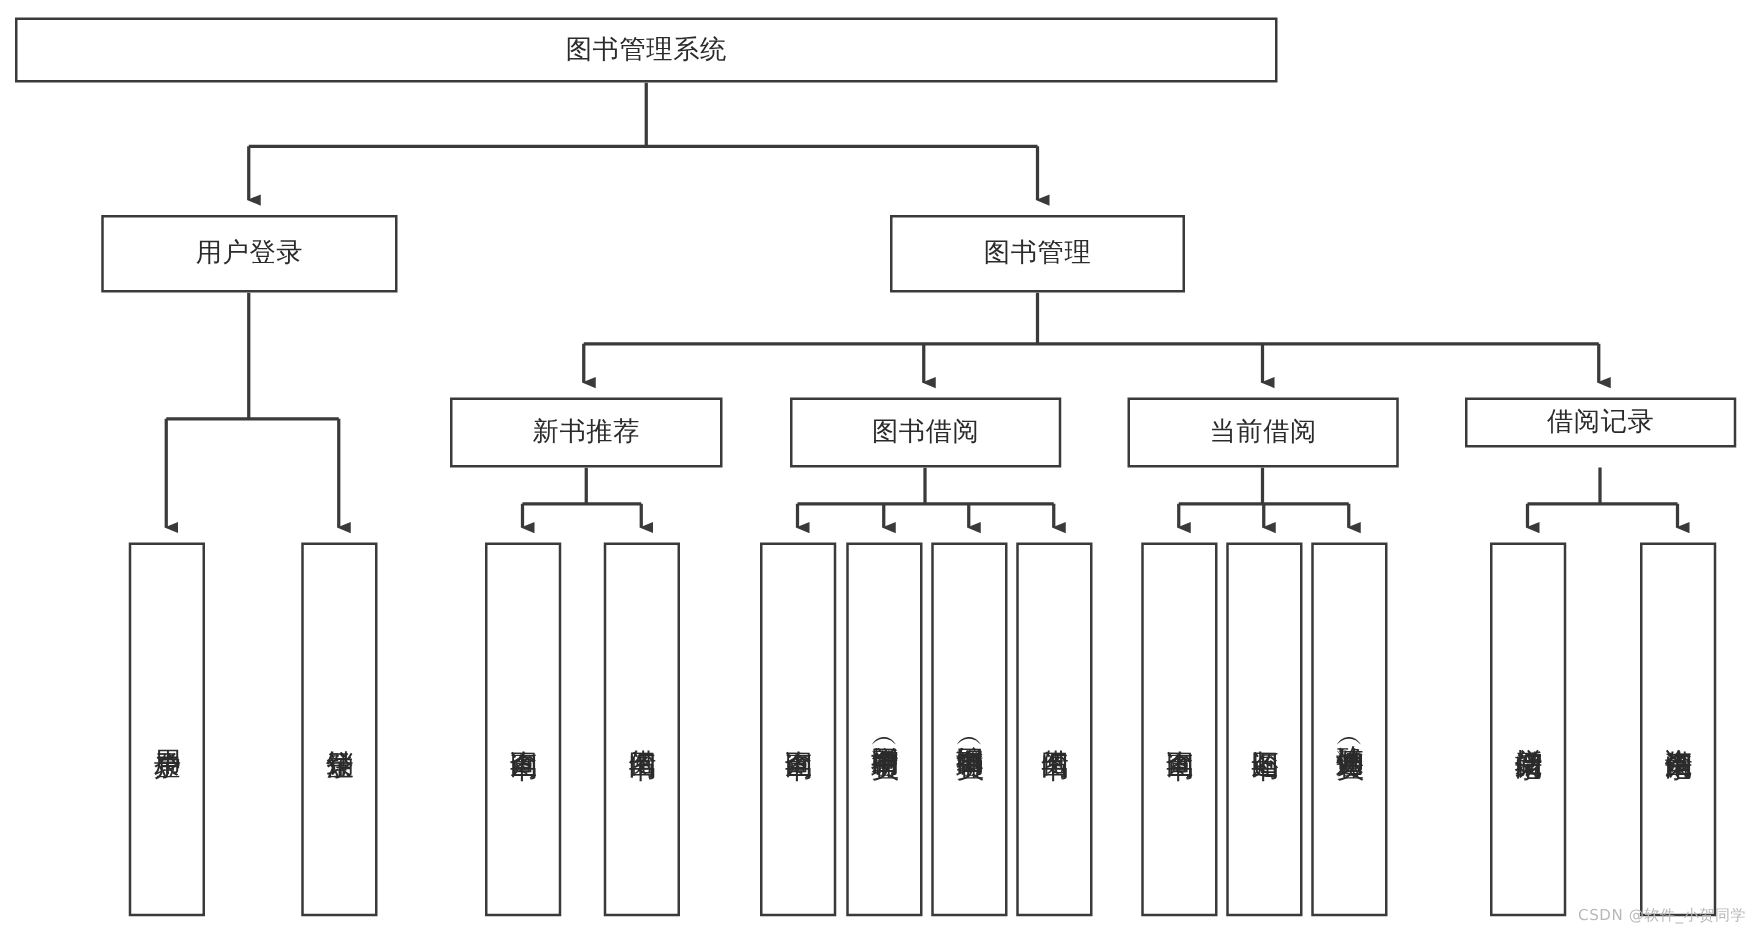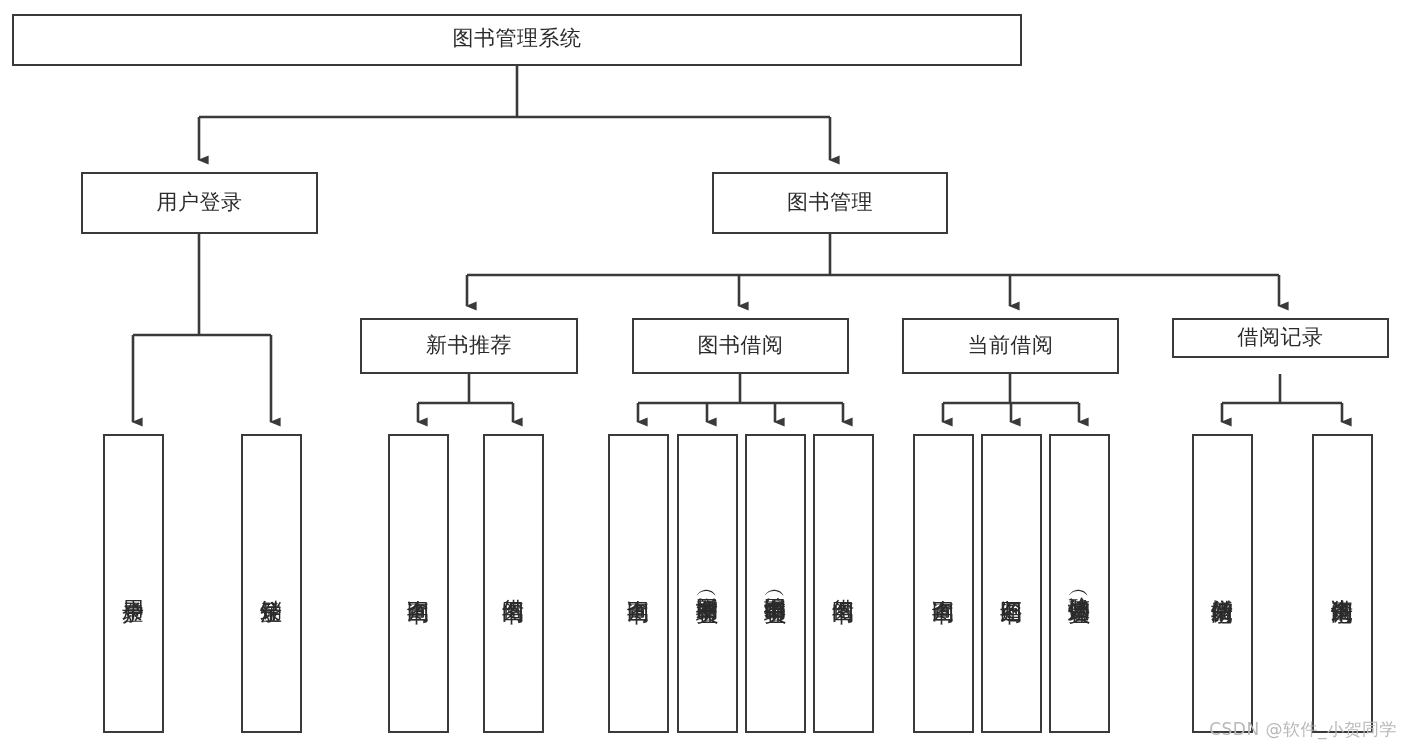--- a/index.html
+++ b/index.html
@@ -50,21 +50,21 @@
   }
   .node-v span {
     writing-mode: vertical-rl;
     text-orientation: upright;
     white-space: nowrap;
   }
   #watermark {
     position: absolute;
     right: 8px;
     bottom: 6px;
-    font-size: 17px;
+    font-size: 12px;
     color: #b9b9b9;
     letter-spacing: 0.5px;
     white-space: nowrap;
     pointer-events: none;
   }
 </style>
 </head>
 <body>
 
 <div id="canvas">
@@ -112,21 +112,21 @@
       <line x1="1011" y1="403" x2="1011" y2="422" marker-end="url(#arrow)"></line>
       <line x1="1079" y1="403" x2="1079" y2="422" marker-end="url(#arrow)"></line>
 
       <line x1="1280" y1="374" x2="1280" y2="403"></line>
       <line x1="1222" y1="403" x2="1342" y2="403"></line>
       <line x1="1222" y1="403" x2="1222" y2="422" marker-end="url(#arrow)"></line>
       <line x1="1342" y1="403" x2="1342" y2="422" marker-end="url(#arrow)"></line>
     </g>
   </svg>
 
-  <div class="node node-h" style="left:12px; top:14px; width:1010px; height:52px;font-family:Liberation Mono, monospace;">
+  <div class="node node-h" style="left:12px; top:14px; width:1010px; height:52px;">
     <span>图书管理系统</span>
   </div>
 
   <div class="node node-h" style="left:81px; top:172px; width:237px; height:62px;">
     <span>用户登录</span>
   </div>
 
   <div class="node node-h" style="left:360px; top:318px; width:218px; height:56px;">
     <span>新书推荐</span>
   </div>

